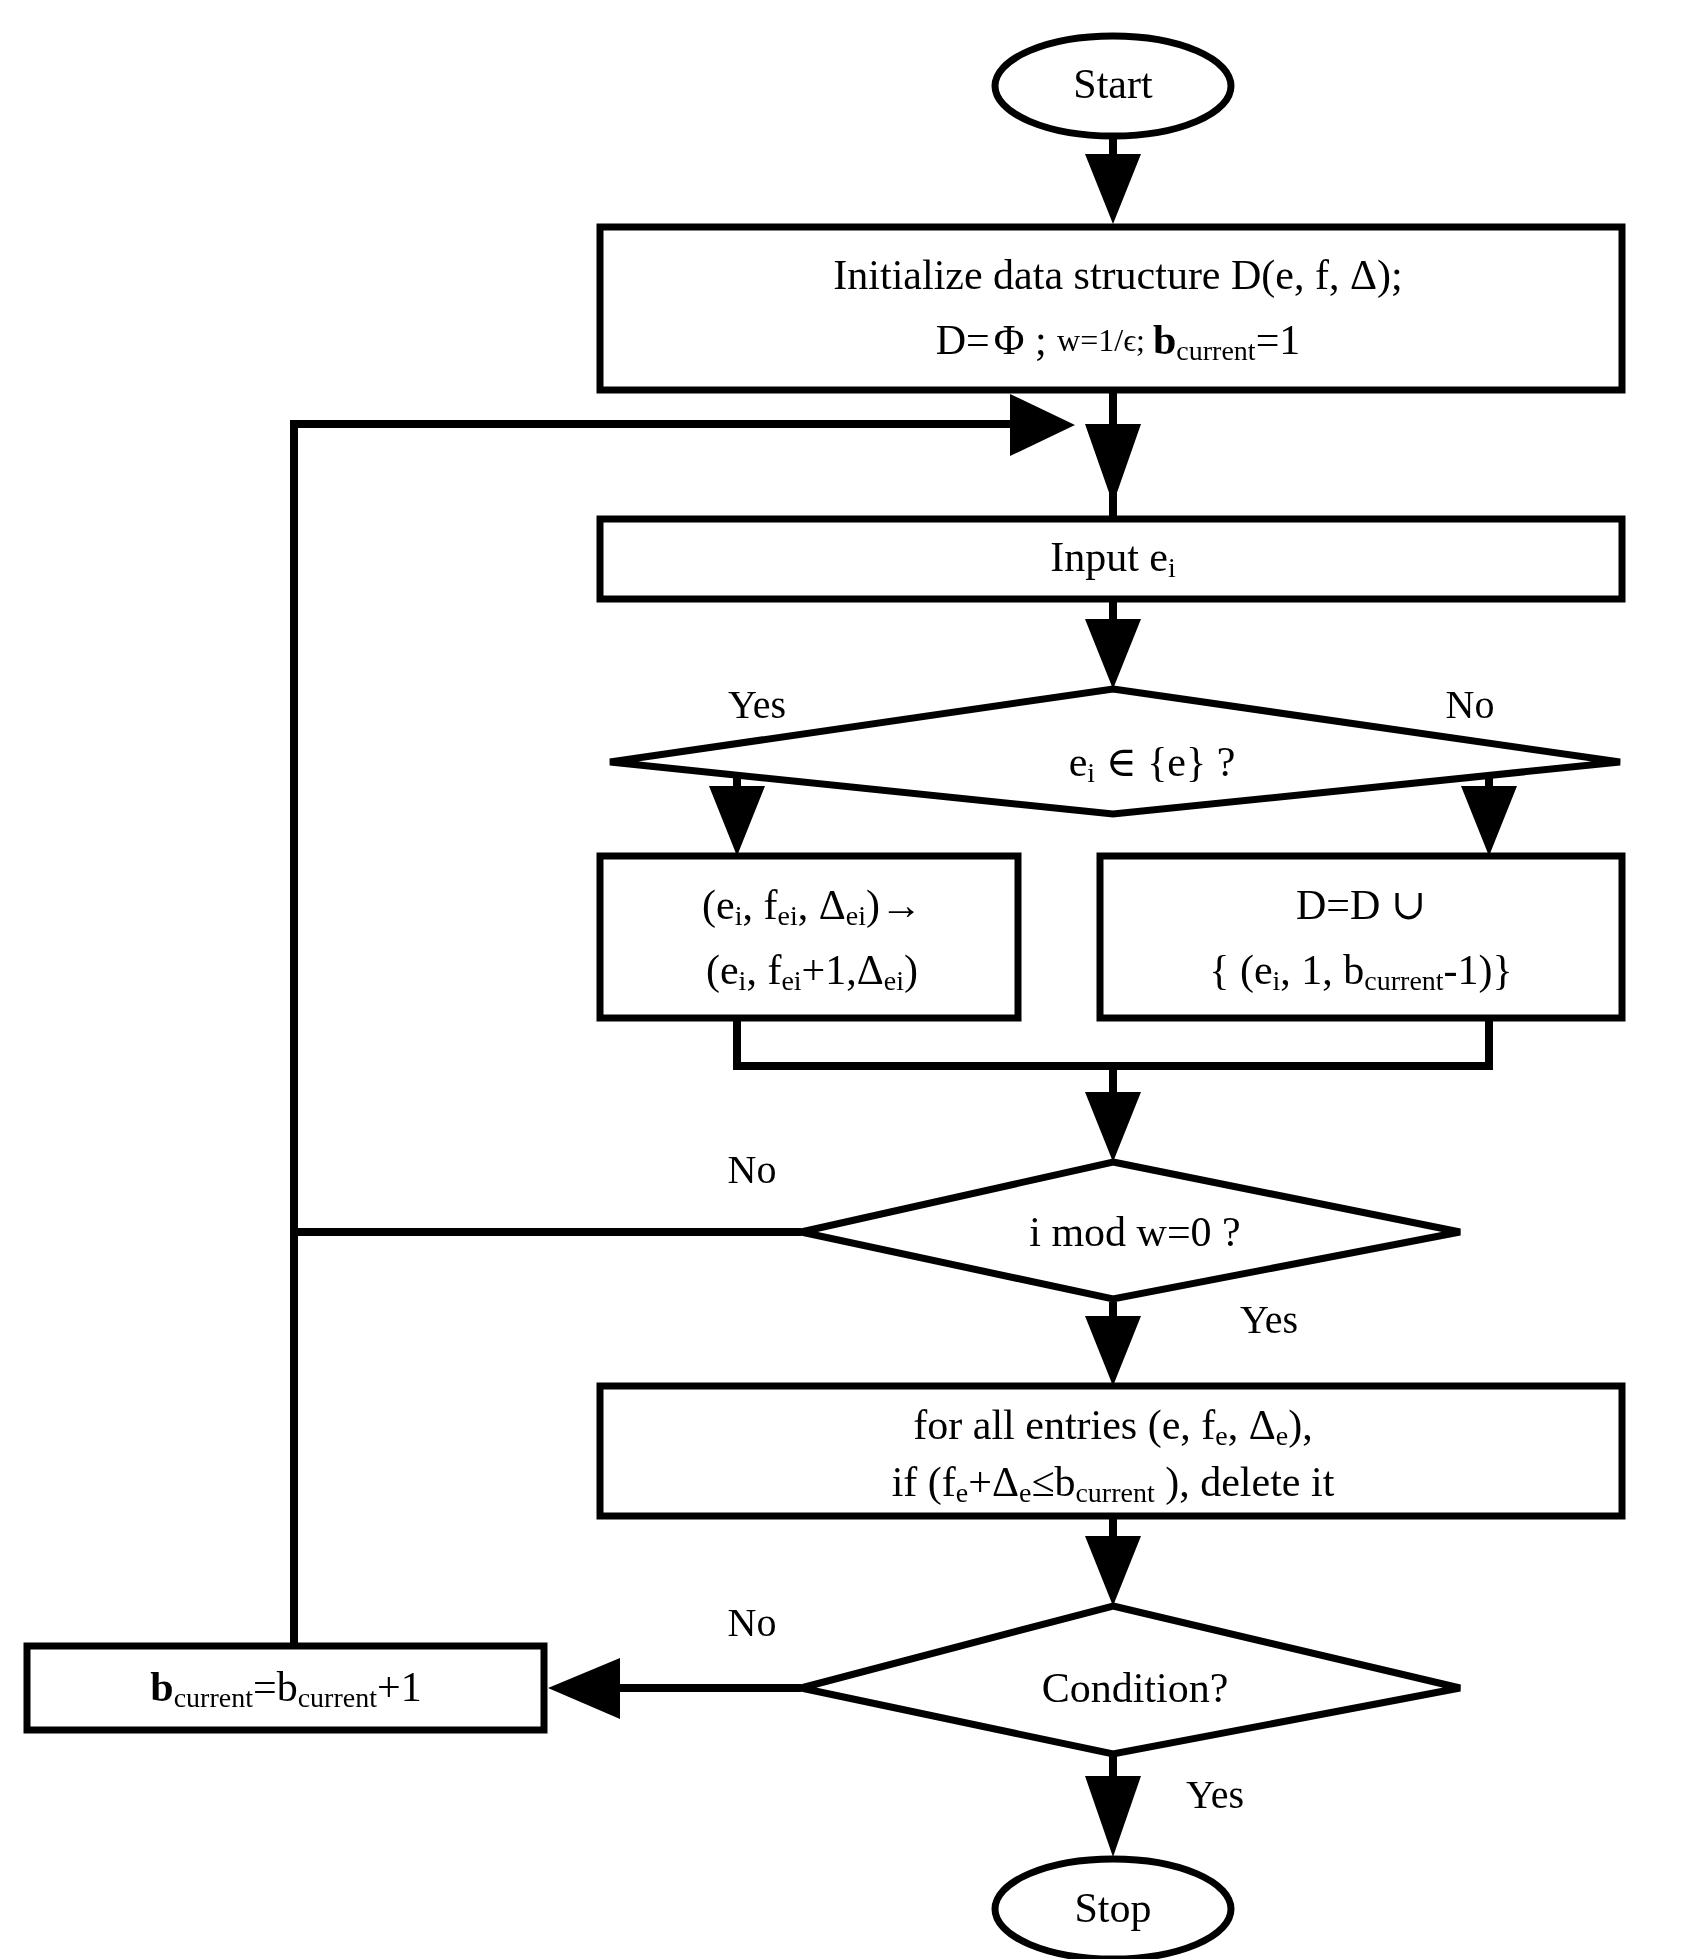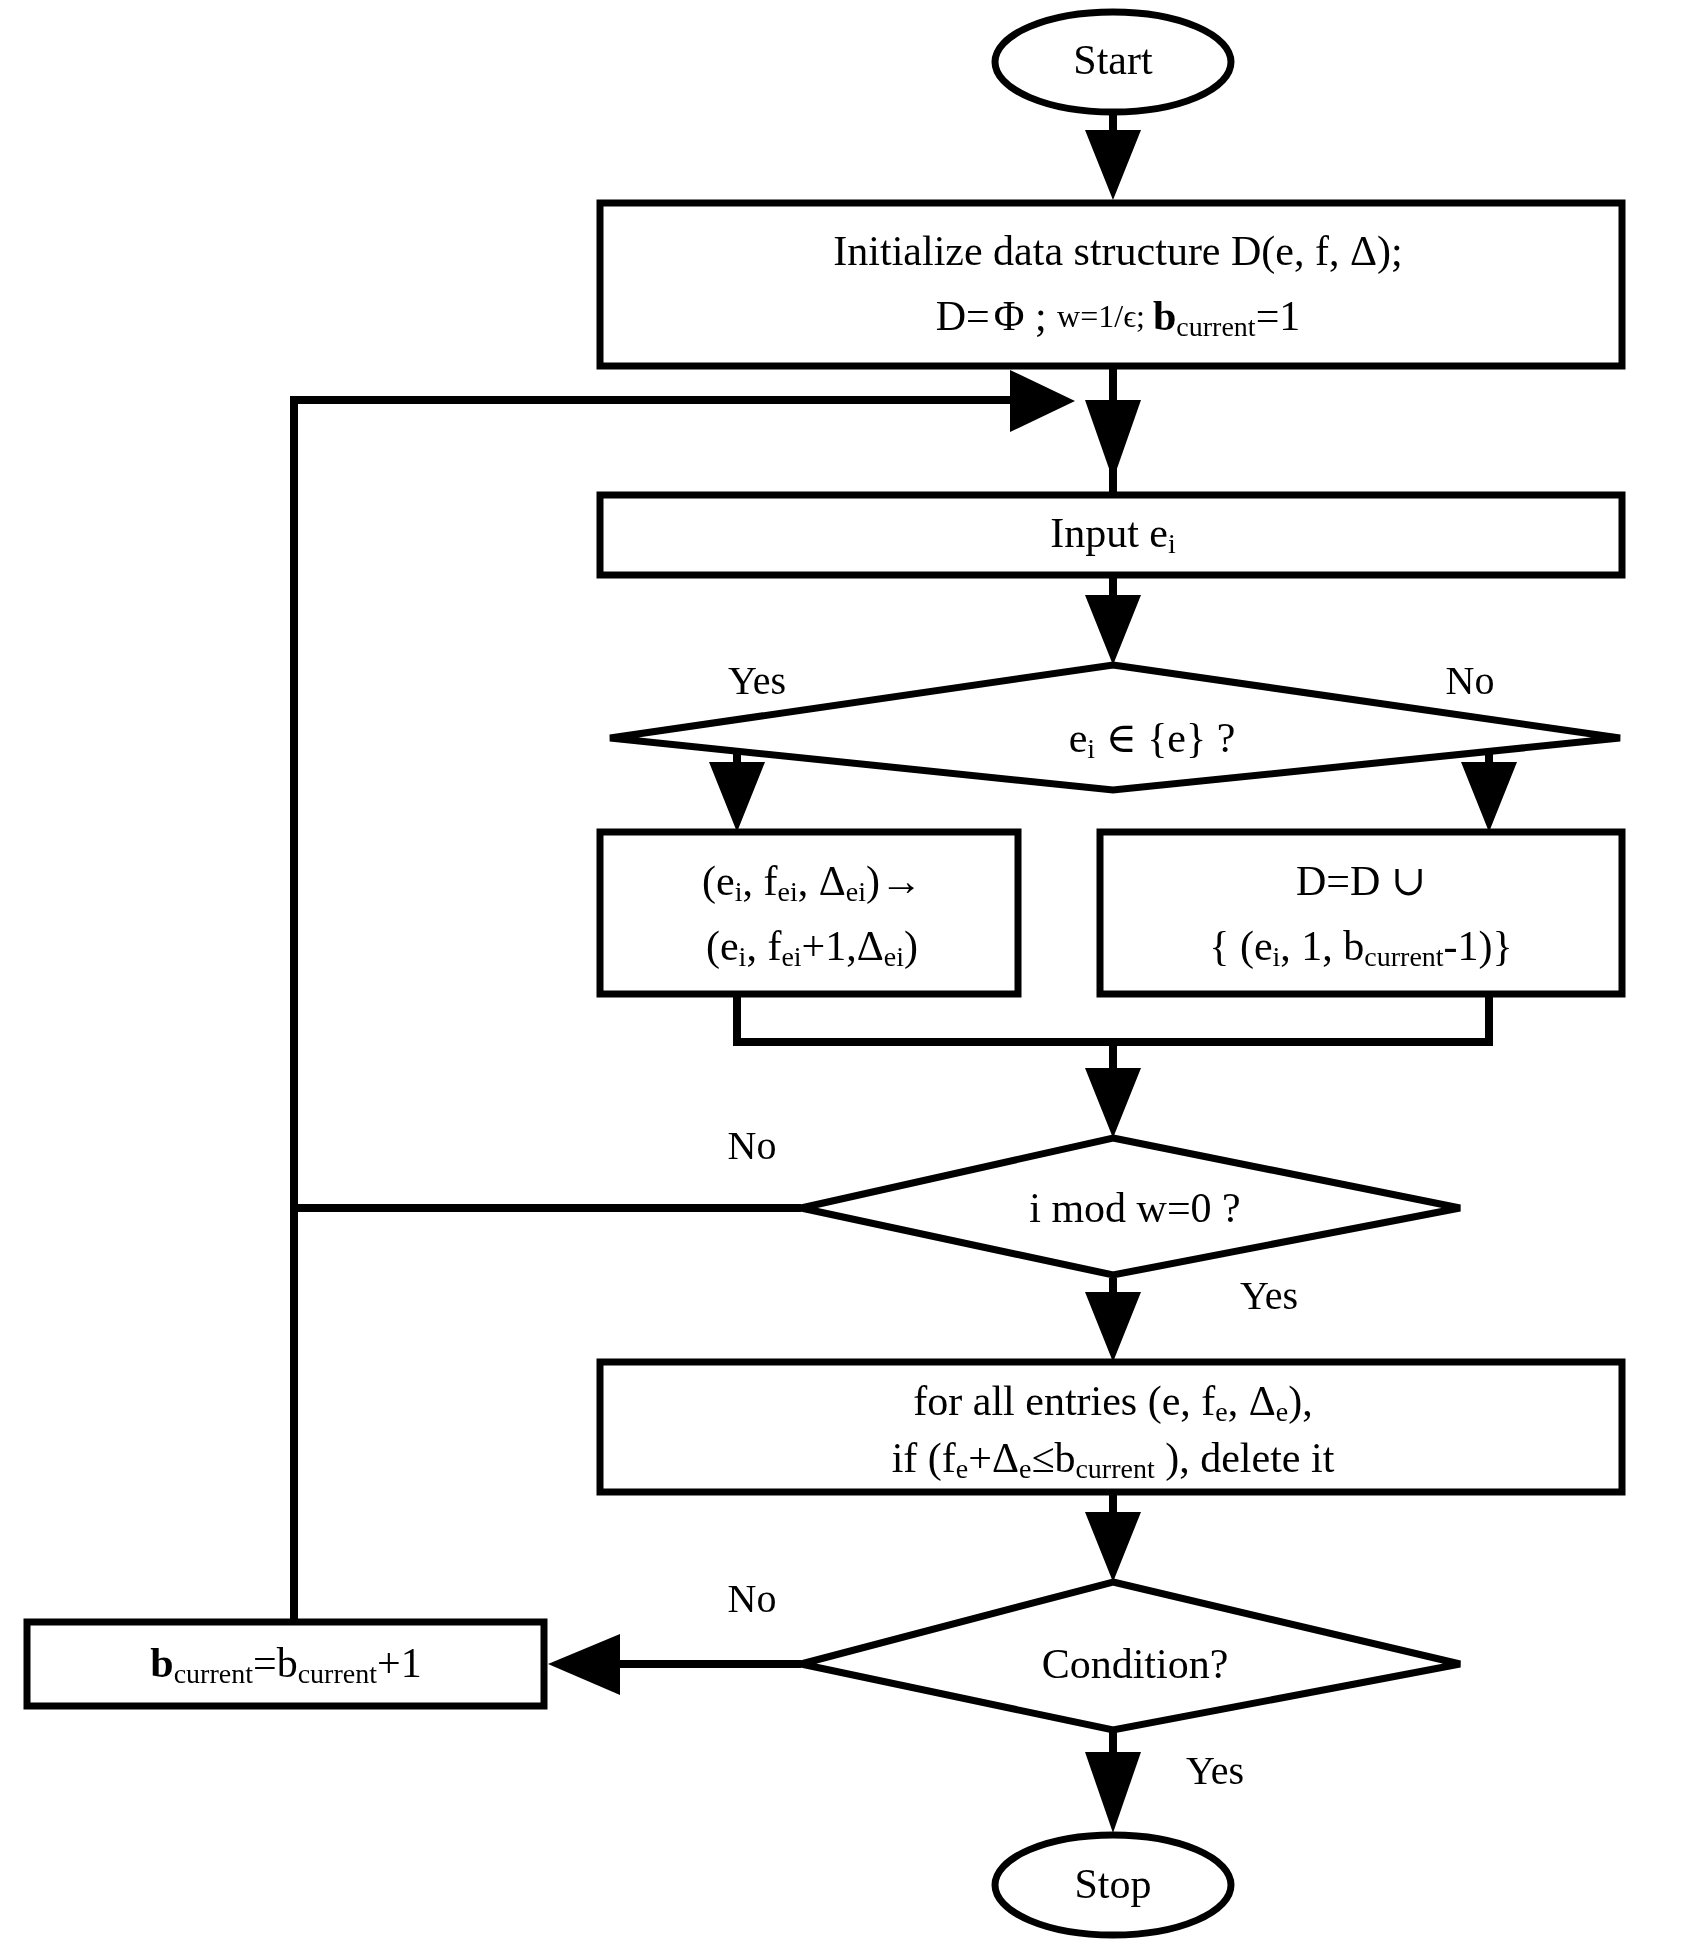--- a/index.html
+++ b/index.html
@@ -11,20 +11,21 @@
     width: 1686px;
     height: 1959px;
     font-family: "Liberation Serif", "DejaVu Serif", serif;
     overflow: hidden;
   }
   #flowchart-root {
     position: relative;
     width: 1686px;
     height: 1840px;
     background: #ffffff;
+    margin-top: 24px;
   }
   svg.chart-svg {
     display: block;
     width: 1686px;
     height: 1959px;
   }
   .shape-stroke {
     fill: #ffffff;
     stroke: #000000;
     stroke-width: 7;

